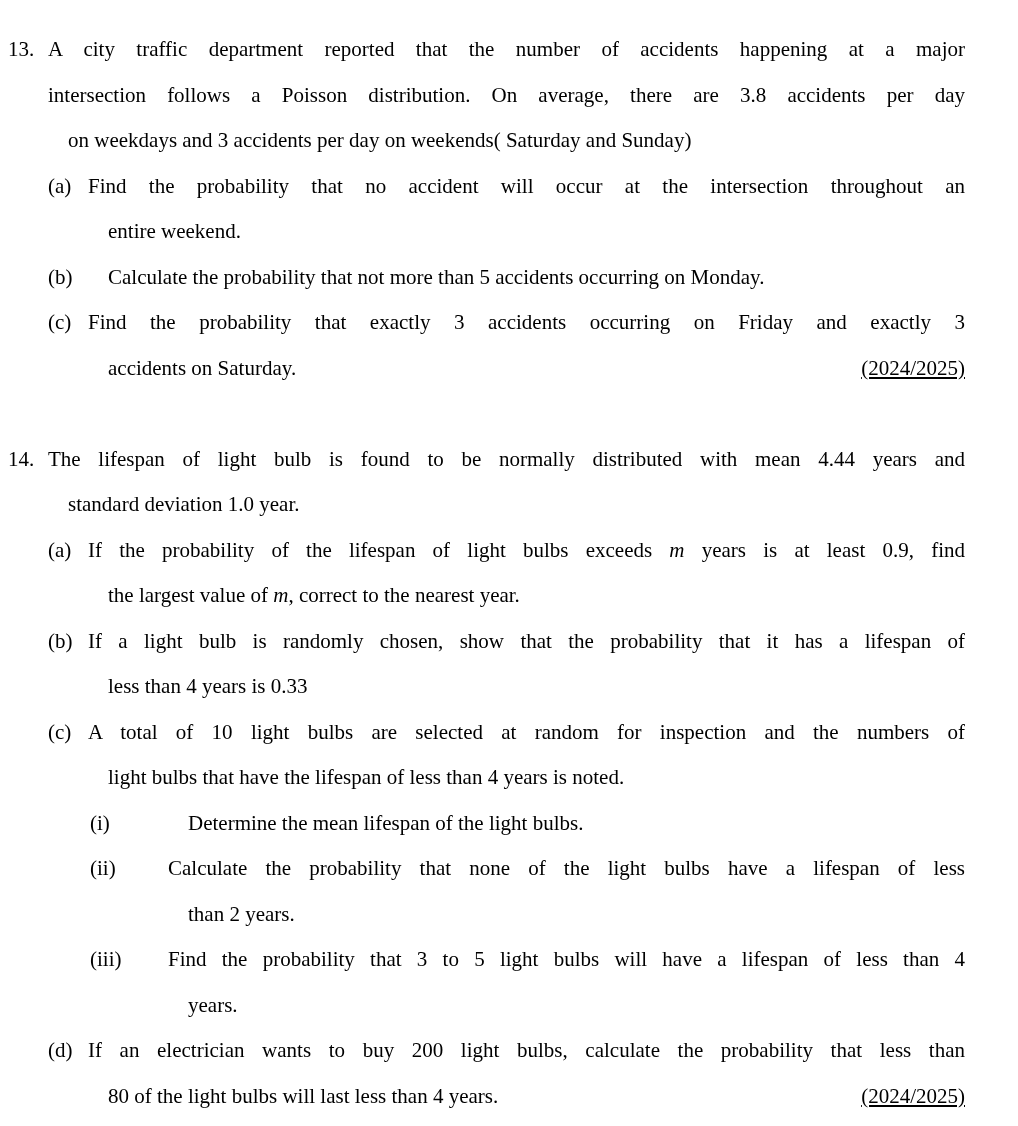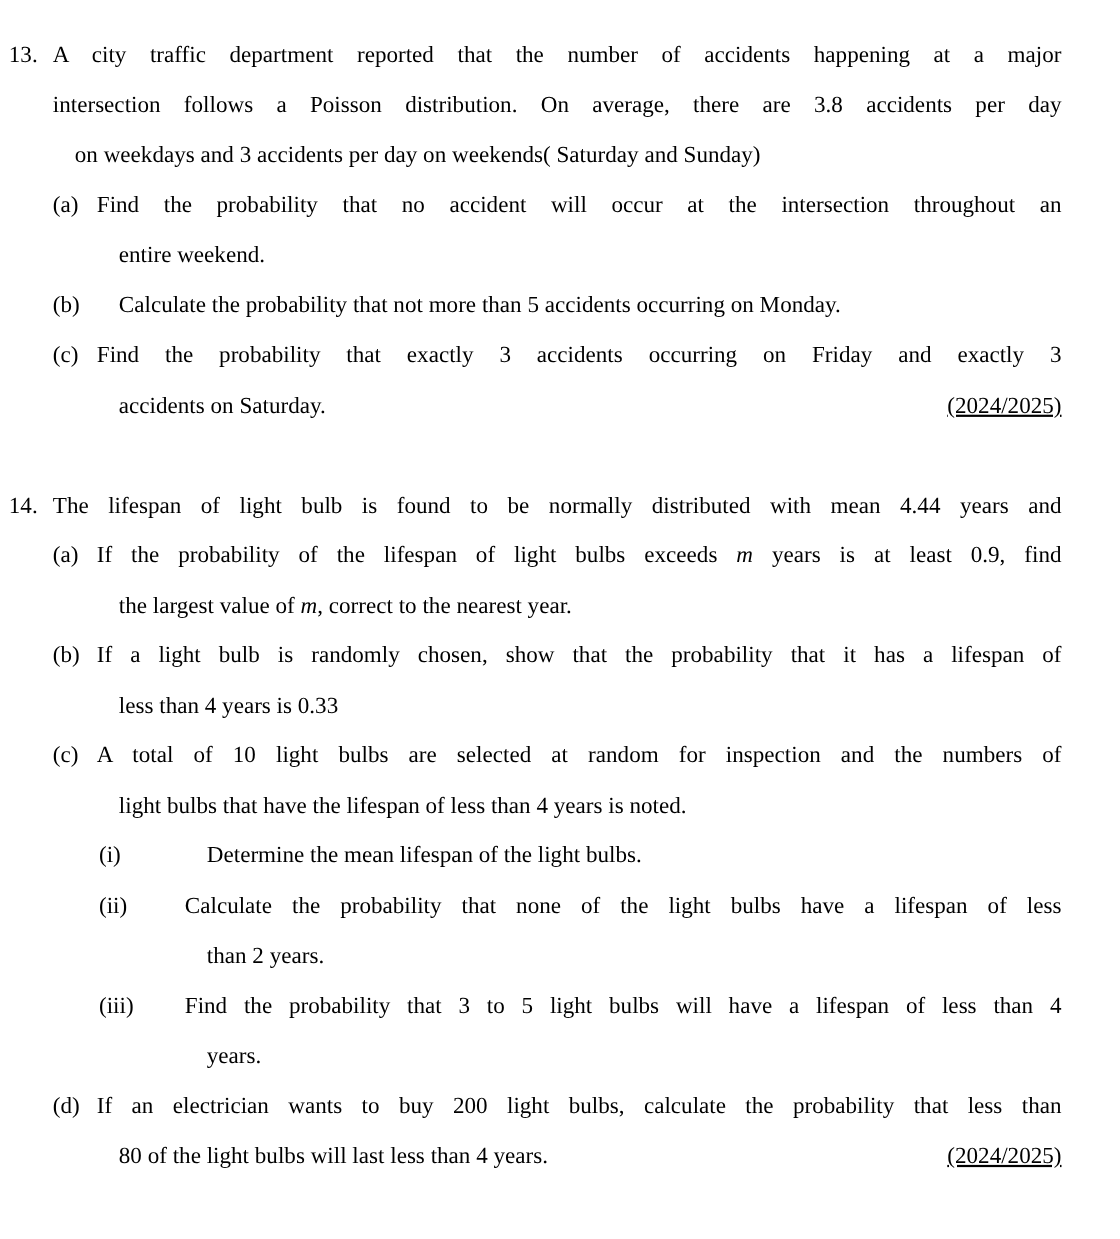--- a/index.html
+++ b/index.html
@@ -104,20 +104,21 @@
           <span class="part-label">(c)</span>
           <div class="line full"><span>Find the probability that exactly 3 accidents occurring on Friday and exactly 3</span></div>
           <div class="line last with-year">
             <span><span>accidents on Saturday.</span></span>
             <span class="year-tag">(2024/2025)</span>
           </div>
         </div>
       </section>
       <section class="question">
         <div class="line full"><span class="q-num">14.</span><span>The lifespan of light bulb is found to be normally distributed with mean 4.44 years and</span></div>
+        <div class="line last"><span>standard deviation 1.0 year.</span></div>
         <div class="part">
           <span class="part-label">(a)</span>
           <div class="line full"><span>If the probability of the lifespan of light bulbs exceeds </span><span class="italic">m</span><span> years is at least 0.9, find</span></div>
           <div class="line last"><span>the largest value of </span><span class="italic">m</span><span>, correct to the nearest year.</span></div>
         </div>
         <div class="part">
           <span class="part-label">(b)</span>
           <div class="line full"><span>If a light bulb is randomly chosen, show that the probability that it has a lifespan of</span></div>
           <div class="line last"><span>less than 4 years is 0.33</span></div>
         </div>

